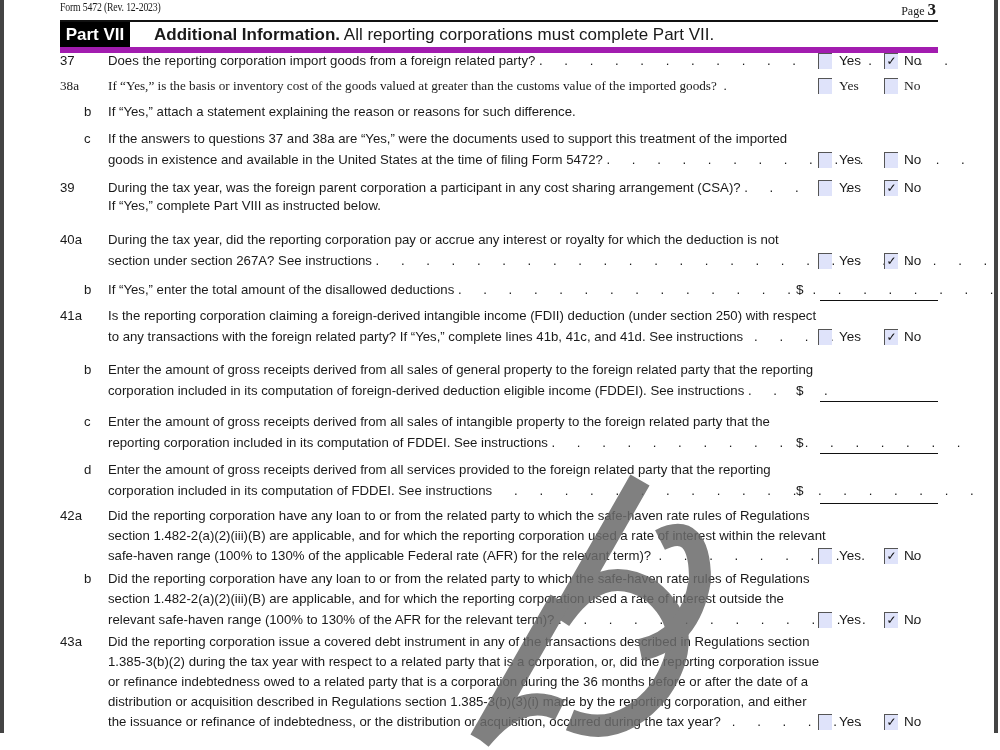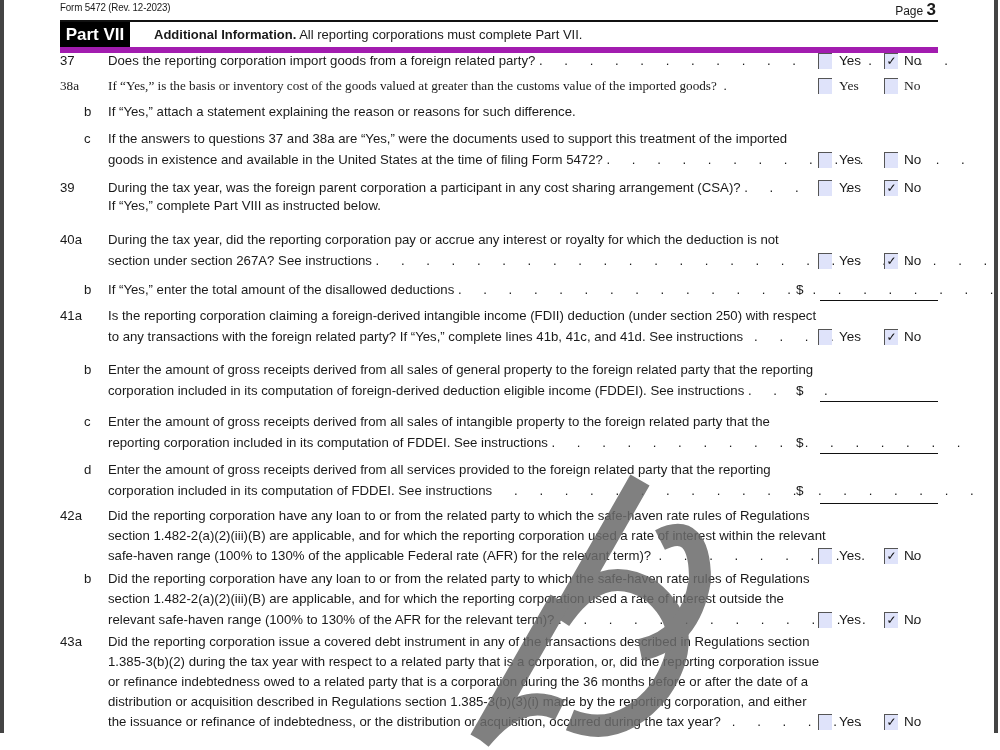--- a/index.html
+++ b/index.html
@@ -3,27 +3,27 @@
 <meta charset="utf-8">
 <style>
   html, body { margin:0; padding:0; }
   body {
     width:1000px; height:750px; background:#ffffff; position:relative; overflow:hidden;
     font-family:"Liberation Sans", sans-serif; color:#1a1a1a;
   }
   .frame-left { position:absolute; left:0; top:0; width:4px; height:733px; background:#444; }
   .frame-right { position:absolute; left:994px; top:0; width:4px; height:733px; background:#444; }
   .page { position:absolute; left:60px; top:0; width:878px; height:740px; }
-  .form-header { position:absolute; left:0; top:0; width:878px; height:18px; font-size:11.5px; }
+  .form-header { position:absolute; left:0; top:0; width:878px; height:18px; font-size:11.5px;font-family:Liberation Serif, serif; }
   .form-id { position:absolute; left:0; top:1px; transform:scaleX(0.85); transform-origin:left; letter-spacing:-0.2px; }
   .page-no { position:absolute; right:2px; top:0px; font-size:12px; }
   .page-no b { font-size:17px; font-weight:bold; }
   .part-bar { position:absolute; left:0; top:20px; width:878px; height:25px; border-top:2px solid #111; border-bottom:6px solid #a21caf; }
   .part-label { position:absolute; left:0; top:0; height:25px; width:70px; background:#000; color:#fff; font-weight:bold; font-size:17px; line-height:25px; text-align:center; }
-  .part-title { position:absolute; left:94px; top:0; line-height:25px; font-size:13px; white-space:nowrap;text-align:center; }
+  .part-title { position:absolute; left:94px; top:0; line-height:25px; font-size:17px; white-space:nowrap;text-align:center; }
   .part-title b { font-weight:bold; }
   .q { position:absolute; left:0; width:878px; font-size:13.2px; line-height:22px; }
   .q .num { position:absolute; left:0; width:36px; text-align:left; font-weight:normal; }
   .q .num.sub { left:24px; }
   .q .txt { position:absolute; left:48px; width:700px; white-space:nowrap; }
   .dots { letter-spacing:9px; }
   .yn { position:absolute; width:120px; height:22px; left:758px; }
   .cb { position:absolute; width:14px; height:16px; top:3px; background:#dfe3fa; border-left:1.5px solid #555; border-top:1.5px solid #555; box-sizing:border-box; font-size:12px; line-height:14px; text-align:center; color:#111; }
   .cb.yes { left:0; }
   .cb.no { left:66px; }

